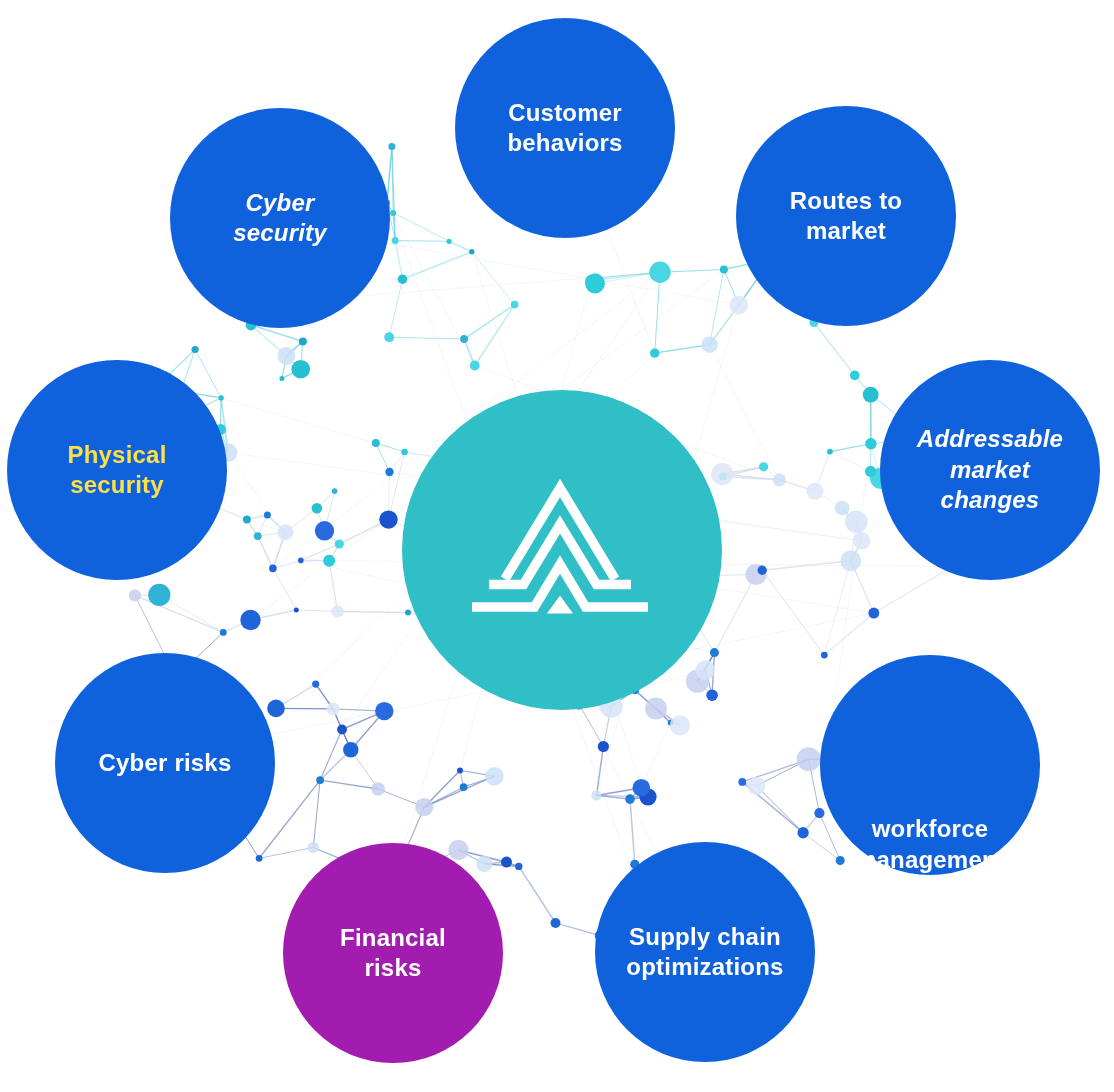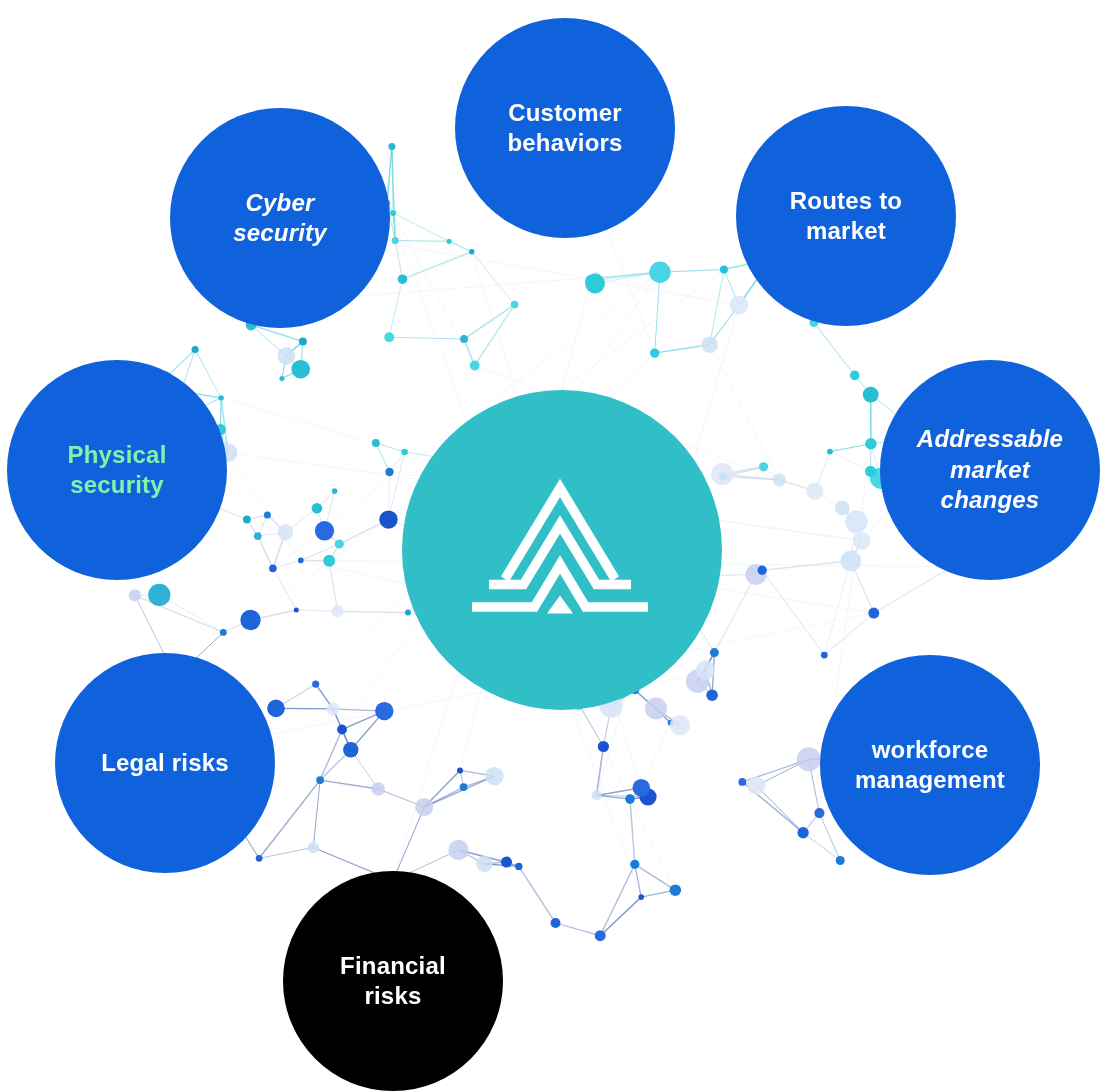--- a/index.html
+++ b/index.html
@@ -466,33 +466,37 @@
   </div>
   <div class="bubble" style="left: 736px; top: 106px; background: rgb(15, 98, 220); align-items: center;">
     <div class="bubble-label" style="color: rgb(255, 255, 255);">Routes to
 market</div>
   </div>
   <div class="bubble" style="left: 880px; top: 360px; background: rgb(15, 98, 220);">
     <div class="bubble-label" style="color: rgb(255, 255, 255); font-style: italic;">Addressable
 market
 changes</div>
   </div>
-  <div class="bubble" style="left: 820px; top: 655px; background: rgb(15, 98, 220);">
+  <div class="bubble" style="left: 820px; top: 655px; background: rgb(15, 98, 220); align-items: flex-end;">
     <div class="bubble-label" style="color: rgb(255, 255, 255);">workforce
 management</div>
   </div>
-  <div class="bubble" style="left: 283px; top: 871px; background: #000000;">
+  <div class="bubble" style="left: 595px; top: 842px; background: rgb(15, 98, 220);">
+    <div class="bubble-label" style="color: rgb(255, 255, 255);">Supply chain
+optimizations</div>
+  </div>
+  <div class="bubble" style="left: 283px; top: 843px; background: #a21caf;">
     <div class="bubble-label" style="color: rgb(255, 255, 255);">Financial
 risks</div>
   </div>
   <div class="bubble" style="left: 55px; top: 653px; background: rgb(15, 98, 220);">
-    <div class="bubble-label" style="color: rgb(255, 255, 255);">Legal risks</div>
+    <div class="bubble-label" style="color: rgb(255, 255, 255);">Cyber risks</div>
   </div>
   <div class="bubble" style="left: 7px; top: 360px; background: rgb(15, 98, 220);">
-    <div class="bubble-label" style="color: #86efac;">Physical
+    <div class="bubble-label" style="color: #fde047;">Physical
 security</div>
   </div>
   <div class="bubble" style="left: 170px; top: 108px; background: rgb(15, 98, 220);">
     <div class="bubble-label" style="color: rgb(255, 255, 255); font-style: italic;">Cyber
 security</div>
   </div>
 
 </div>
 
 </body></html>

